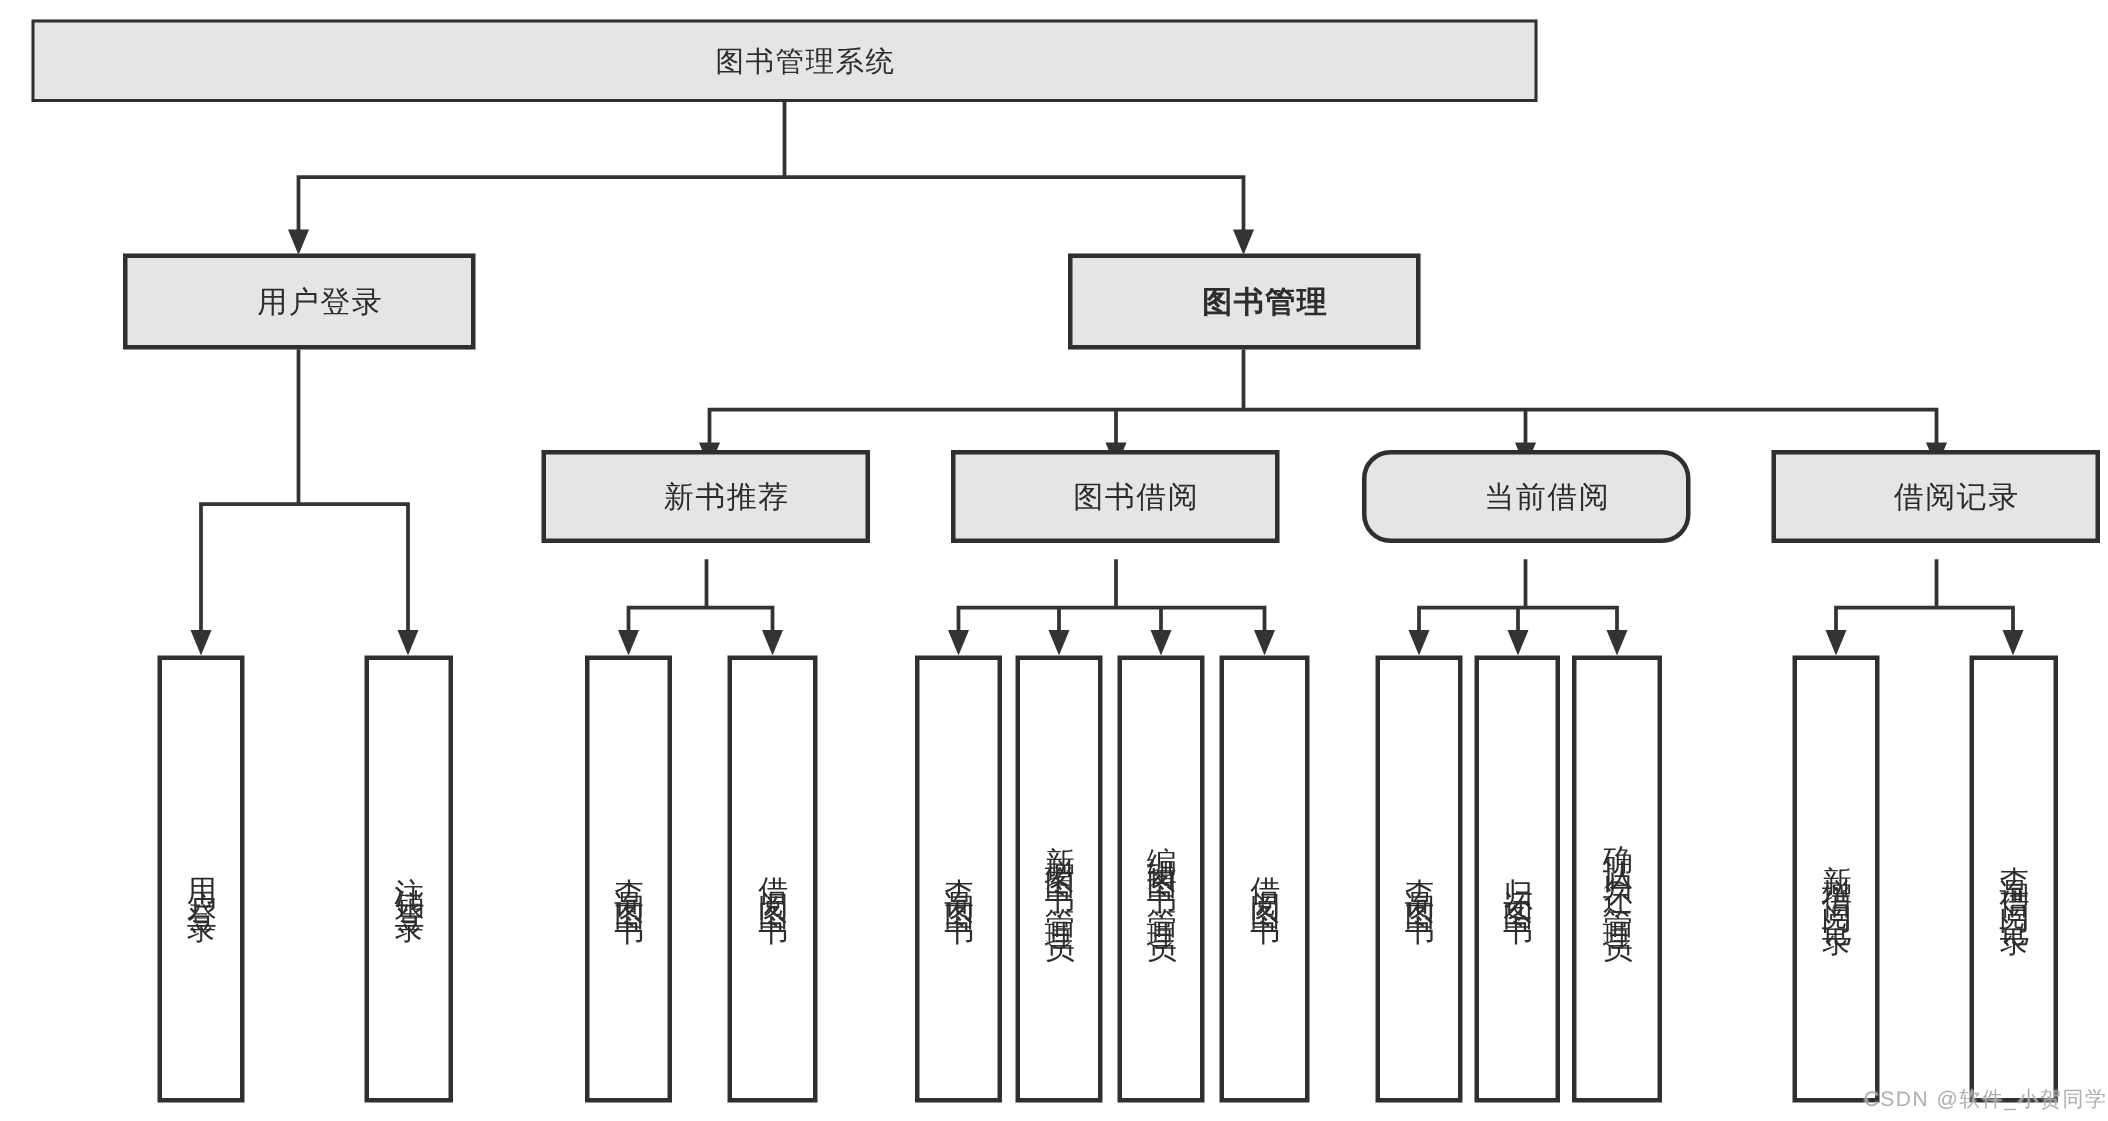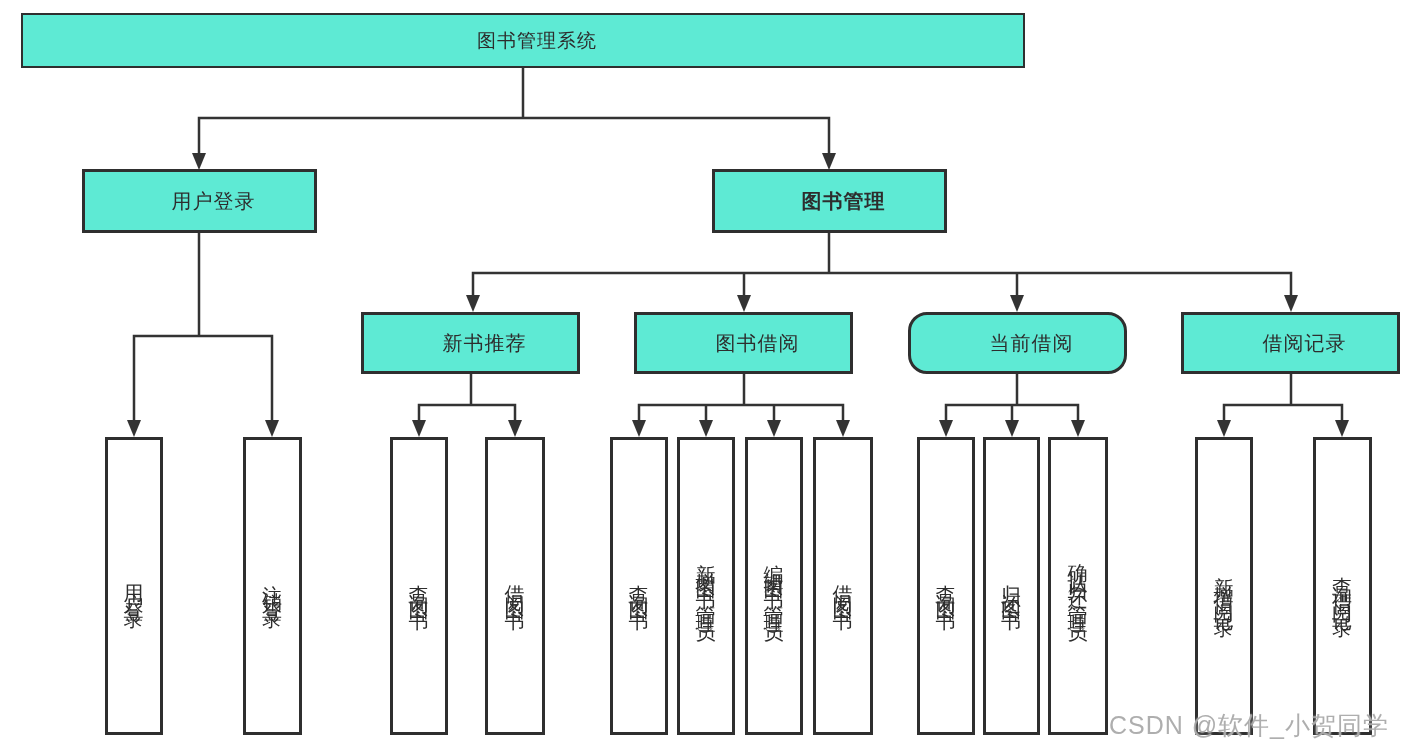--- a/index.html
+++ b/index.html
@@ -14,59 +14,59 @@
   }
   .connectors {
     position: absolute;
     left: 0; top: 0;
     width: 1405px; height: 747px;
     pointer-events: none;
   }
   .node {
     position: absolute;
     box-sizing: border-box;
-    background: #5eead4;
+    background: #e5e5e5;
     border: 3px solid #2f2f2f;
     display: flex;
     align-items: center;
     justify-content: center;
     font-size: 20px;
     letter-spacing: 1px;
     white-space: nowrap;
     padding-left: 28px;
   }
   .node-root {
     left: 21px; top: 13px;
     width: 1004px; height: 55px;
     border-width: 2px;
     font-size: 19px;
   }
   .node2 { top: 169px; width: 235px; height: 64px; }
-  .node3 { top: 312px; width: 219px; height: 62px; text-align: right; }
+  .node3 { top: 300px; width: 219px; height: 62px; text-align: right; }
   .leaf {
     position: absolute;
     top: 437px;
     height: 298px;
     box-sizing: border-box;
     background: #ffffff;
     border: 3px solid #2f2f2f;
     display: flex;
     align-items: center;
     justify-content: center;
     writing-mode: vertical-rl;
     text-orientation: mixed;
     font-size: 20px;
     letter-spacing: 0.42em;
     line-height: 1;
   }
   .watermark {
     position: absolute;
-    right: 16px;
+    right: 0;
     bottom: 5px;
-    font-size: 25px;
+    font-size: 14px;
     color: rgba(165,165,165,0.9);
     letter-spacing: 1px;
     white-space: nowrap;
     text-shadow: 0 0 2px #ffffff;
   }
 </style>
 </head>
 <body>
 
 <div class="stage">

